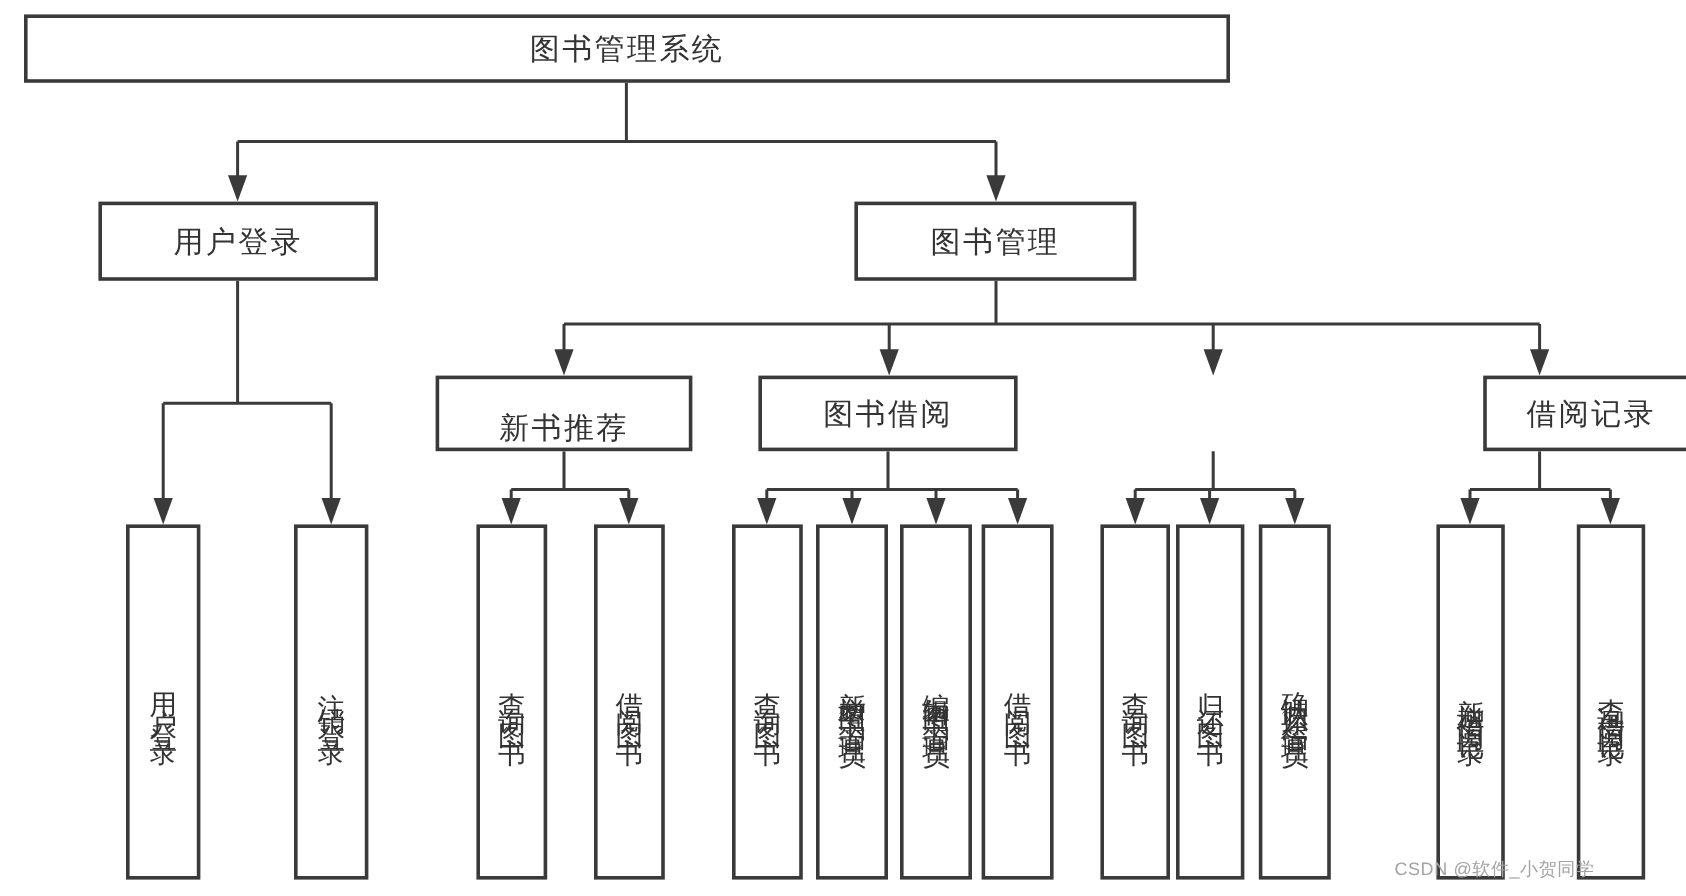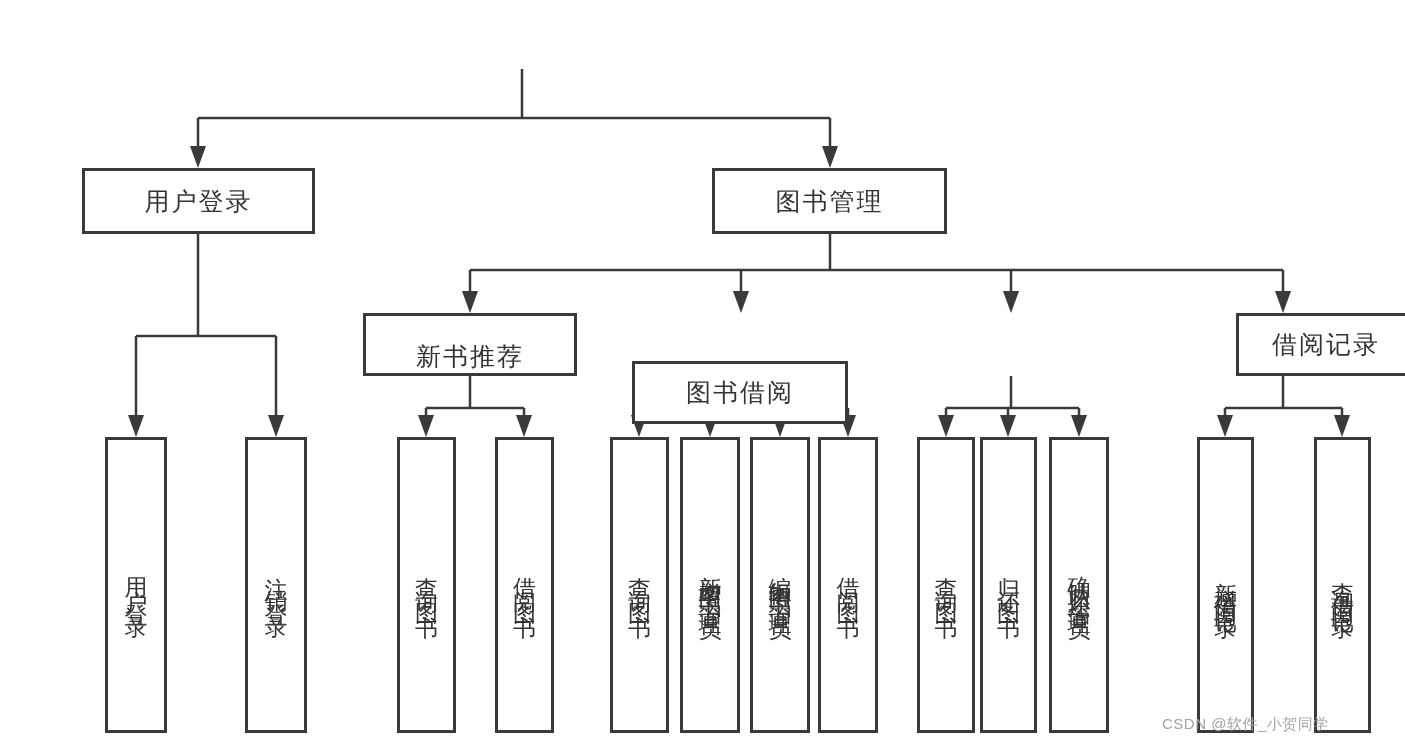--- a/index.html
+++ b/index.html
@@ -99,32 +99,35 @@
       <polygon points="1071,415 1087,415 1079,437"></polygon>
     </g>
 
     <g>
       <path d="M1283,376 V408 M1225,408 H1342 M1225,408 V418 M1342,408 V418"></path>
       <polygon points="1217,415 1233,415 1225,437"></polygon>
       <polygon points="1334,415 1350,415 1342,437"></polygon>
     </g>
   </svg>
 
+  <div class="node" style="left:20px;top:12px;width:1005px;height:57px;">
+    <span class="h-label">图书管理系统</span>
+  </div>
 
   <div class="node" style="left:82px;top:168px;width:233px;height:66px;">
     <span class="h-label">用户登录</span>
   </div>
   <div class="node" style="left:712px;top:168px;width:235px;height:66px;">
     <span class="h-label">图书管理</span>
   </div>
 
   <div class="node" style="left:363px;top:313px;width:214px;height:63px;align-items:flex-end;">
     <span class="h-label">新书推荐</span>
   </div>
-  <div class="node" style="left:632px;top:313px;width:216px;height:63px;margin-top:48px;">
+  <div class="node" style="left:632px;top:313px;width:216px;height:63px;">
     <span class="h-label">图书借阅</span>
   </div>
   <div class="node" style="left:1236px;top:313px;width:180px;height:63px;">
     <span class="h-label">借阅记录</span>
   </div>
 
   <div class="node leaf" style="left:105px;top:437px;width:62px;height:296px;">
     <span class="v-label">用户登录</span>
   </div>
   <div class="node leaf" style="left:245px;top:437px;width:62px;height:296px;">

